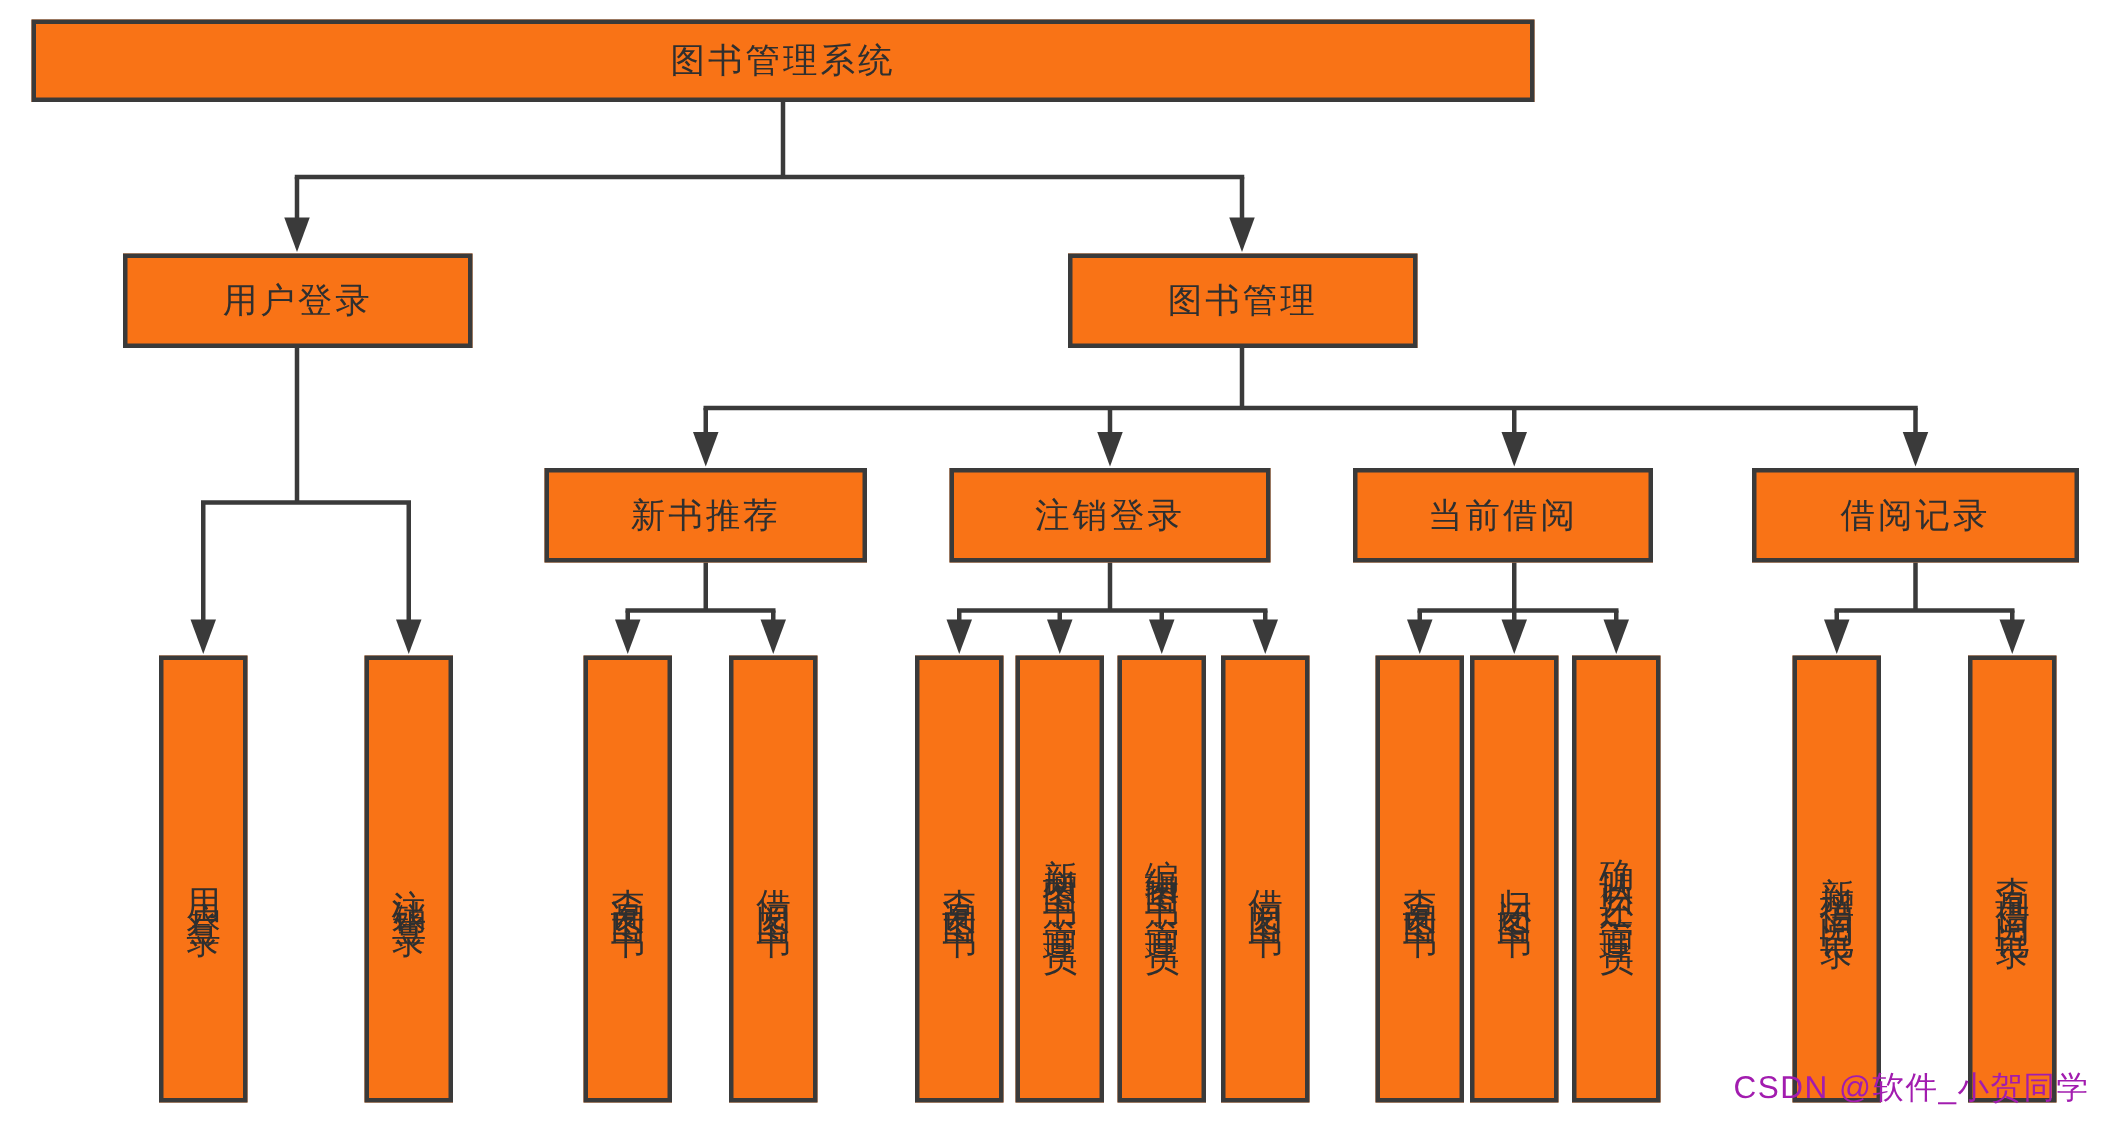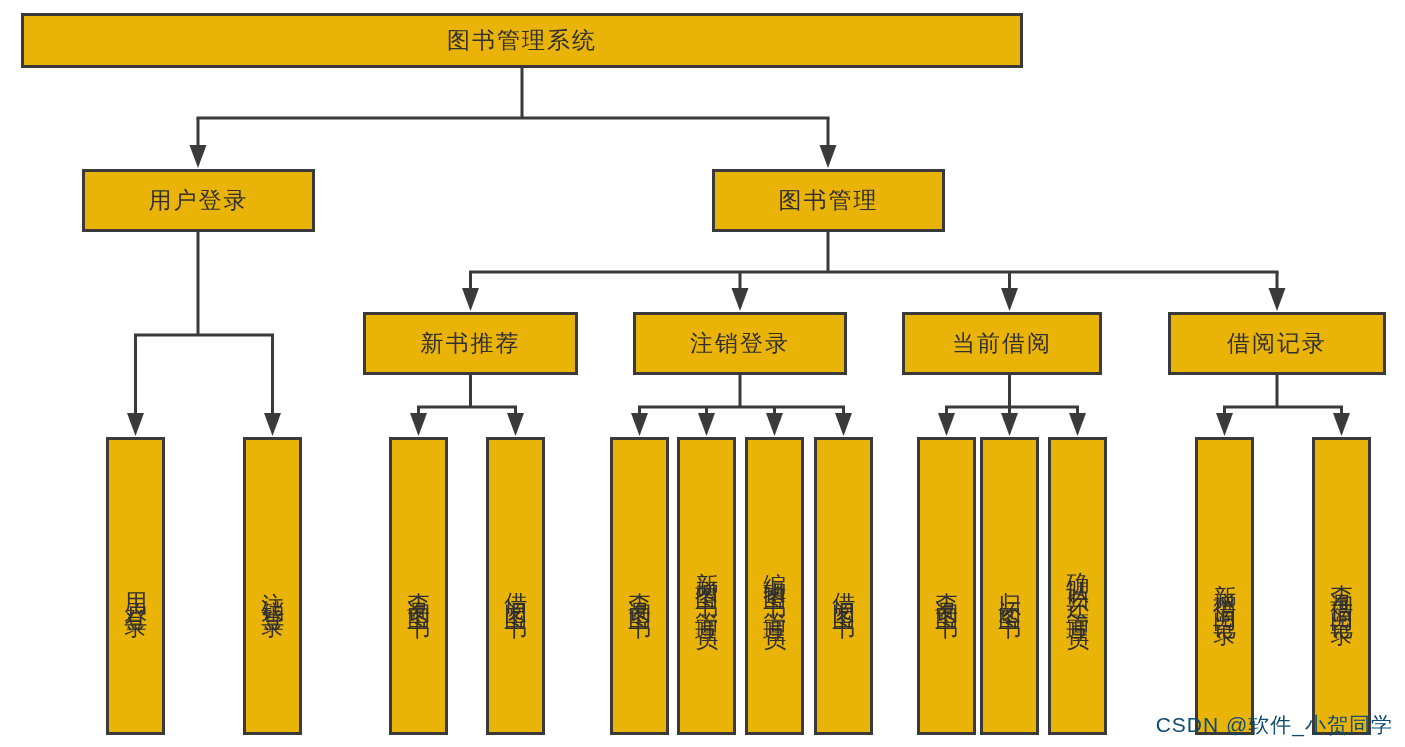--- a/index.html
+++ b/index.html
@@ -11,21 +11,21 @@
     overflow: hidden;
     font-family: "Liberation Sans", "DejaVu Sans", sans-serif;
   }
   svg.connectors {
     position: absolute;
     left: 0; top: 0;
     width: 1405px; height: 747px;
   }
   .box {
     position: absolute;
-    background: #eab308;
+    background: #f97316;
     border: 3px solid #3a3a3a;
     box-sizing: border-box;
     display: flex;
     align-items: center;
     justify-content: center;
     font-size: 23px;
     letter-spacing: 2px;
     color: #2f2f2f;
     white-space: nowrap;
   }
@@ -44,21 +44,21 @@
     letter-spacing: 8px;
     margin-bottom: -8px;
     line-height: 1.1;
   }
   .watermark {
     position: absolute;
     right: 12px;
     bottom: 8px;
     font-size: 21px;
     letter-spacing: 1px;
-    color: #0c4a6e;
+    color: #a21caf;
     z-index: 5;
   }
 </style>
 </head>
 <body>
 
 <div class="canvas">
 
   <svg class="connectors" viewBox="0 0 1405 747" aria-hidden="true">
     <g stroke="#3a3a3a" stroke-width="3" fill="none">

